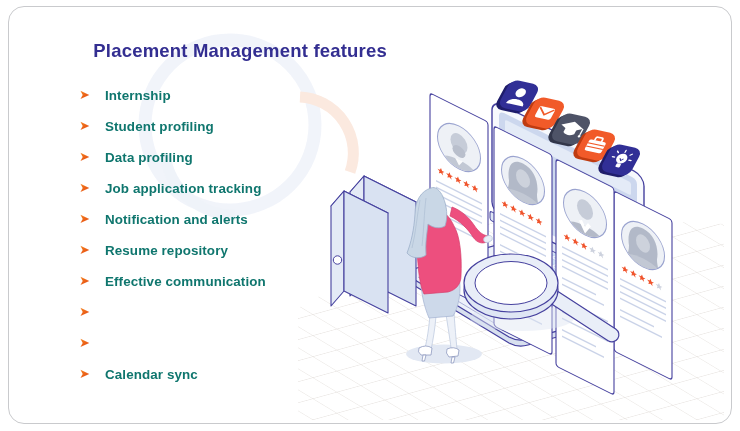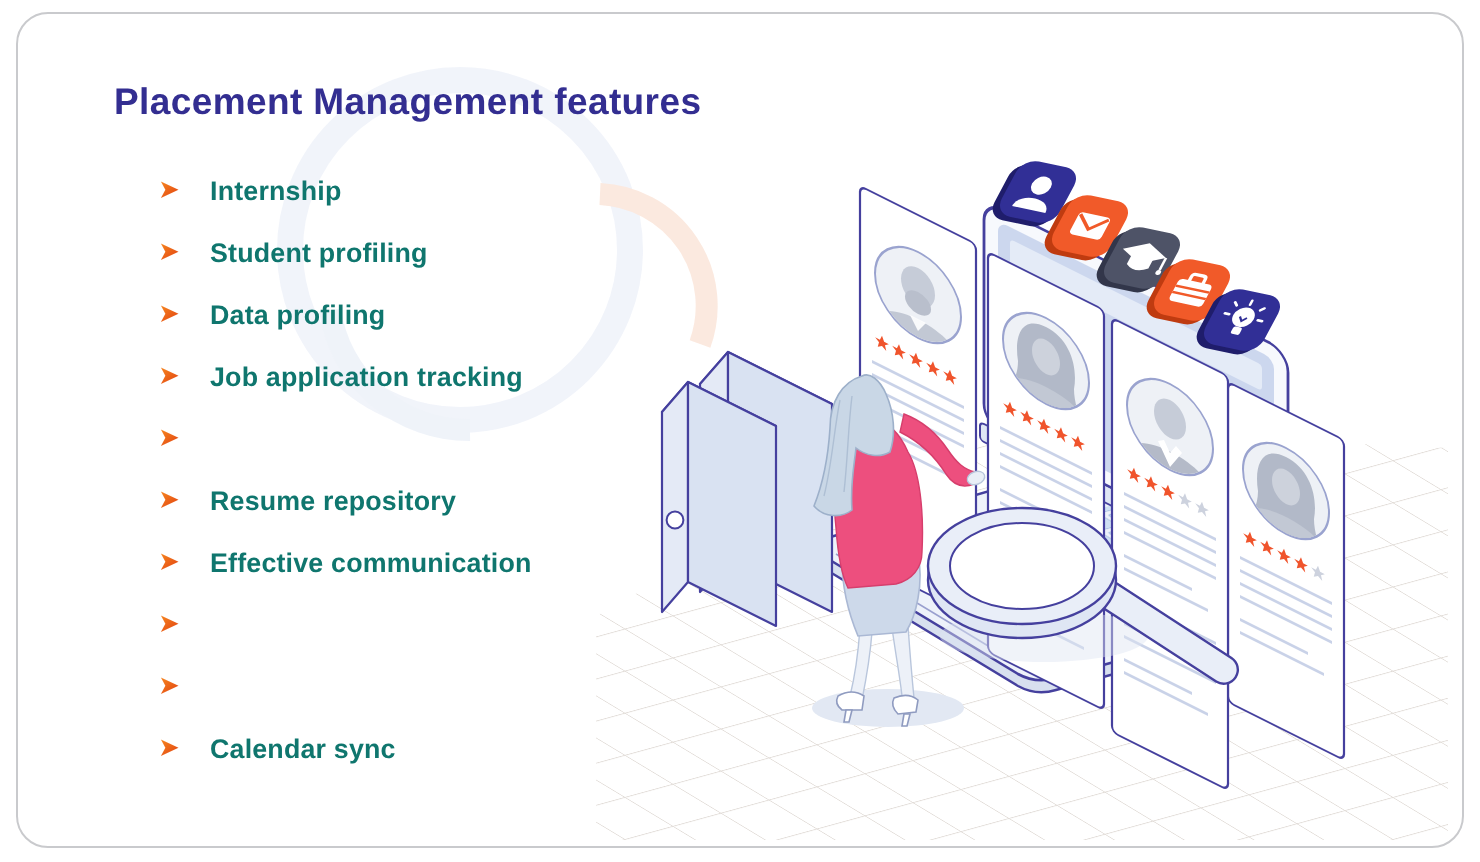--- a/index.html
+++ b/index.html
@@ -10,20 +10,21 @@
   .frame{
     position:absolute;left:8px;top:6px;width:722px;height:416px;
     border:1px solid #c9cacd;border-radius:16px;background:transparent;
     z-index:3;pointer-events:none;
   }
   svg.illus{position:absolute;left:0;top:0;z-index:1;}
   .content{position:absolute;left:57px;top:40px;width:330px;z-index:2;}
   .page-title{
     font-size:18.5px;font-weight:bold;color:#332e91;margin:0;
     letter-spacing:.2px;
+    text-align:right;
   }
   ul.features{list-style:none;margin:18px 0 0 0;padding:0;}
   ul.features li{display:flex;align-items:center;height:31px;padding-left:22px;}
   .bullet{
     color:#f05a24;font-size:13px;line-height:1;width:14px;flex:0 0 14px;
     transform:translateY(-1px);
   }
   @supports (-webkit-background-clip:text){
     .bullet{
       background:linear-gradient(140deg,#f6861f 15%,#e03c10 85%);
@@ -55,20 +56,21 @@
     <li>
         <span class="bullet">➤</span>
         <span class="feat-label">Data profiling</span>
       </li>
     <li>
         <span class="bullet">➤</span>
         <span class="feat-label">Job application tracking</span>
       </li>
     <li>
         <span class="bullet">➤</span>
+        <span class="feat-label">Notification and alerts</span>
       </li>
     <li>
         <span class="bullet">➤</span>
         <span class="feat-label">Resume repository</span>
       </li>
     <li>
         <span class="bullet">➤</span>
         <span class="feat-label">Effective communication</span>
       </li>
     <li>

